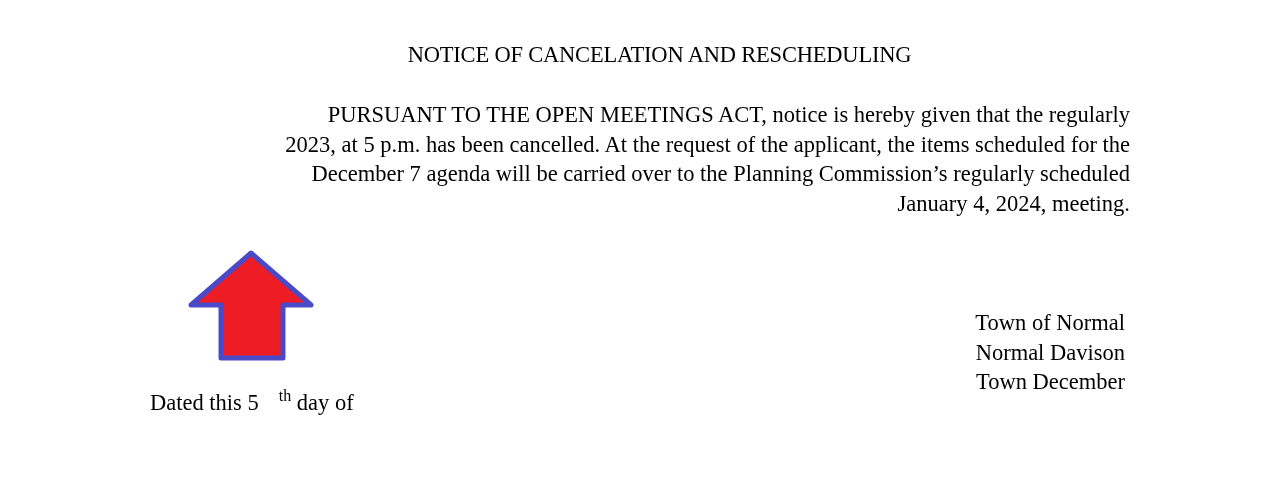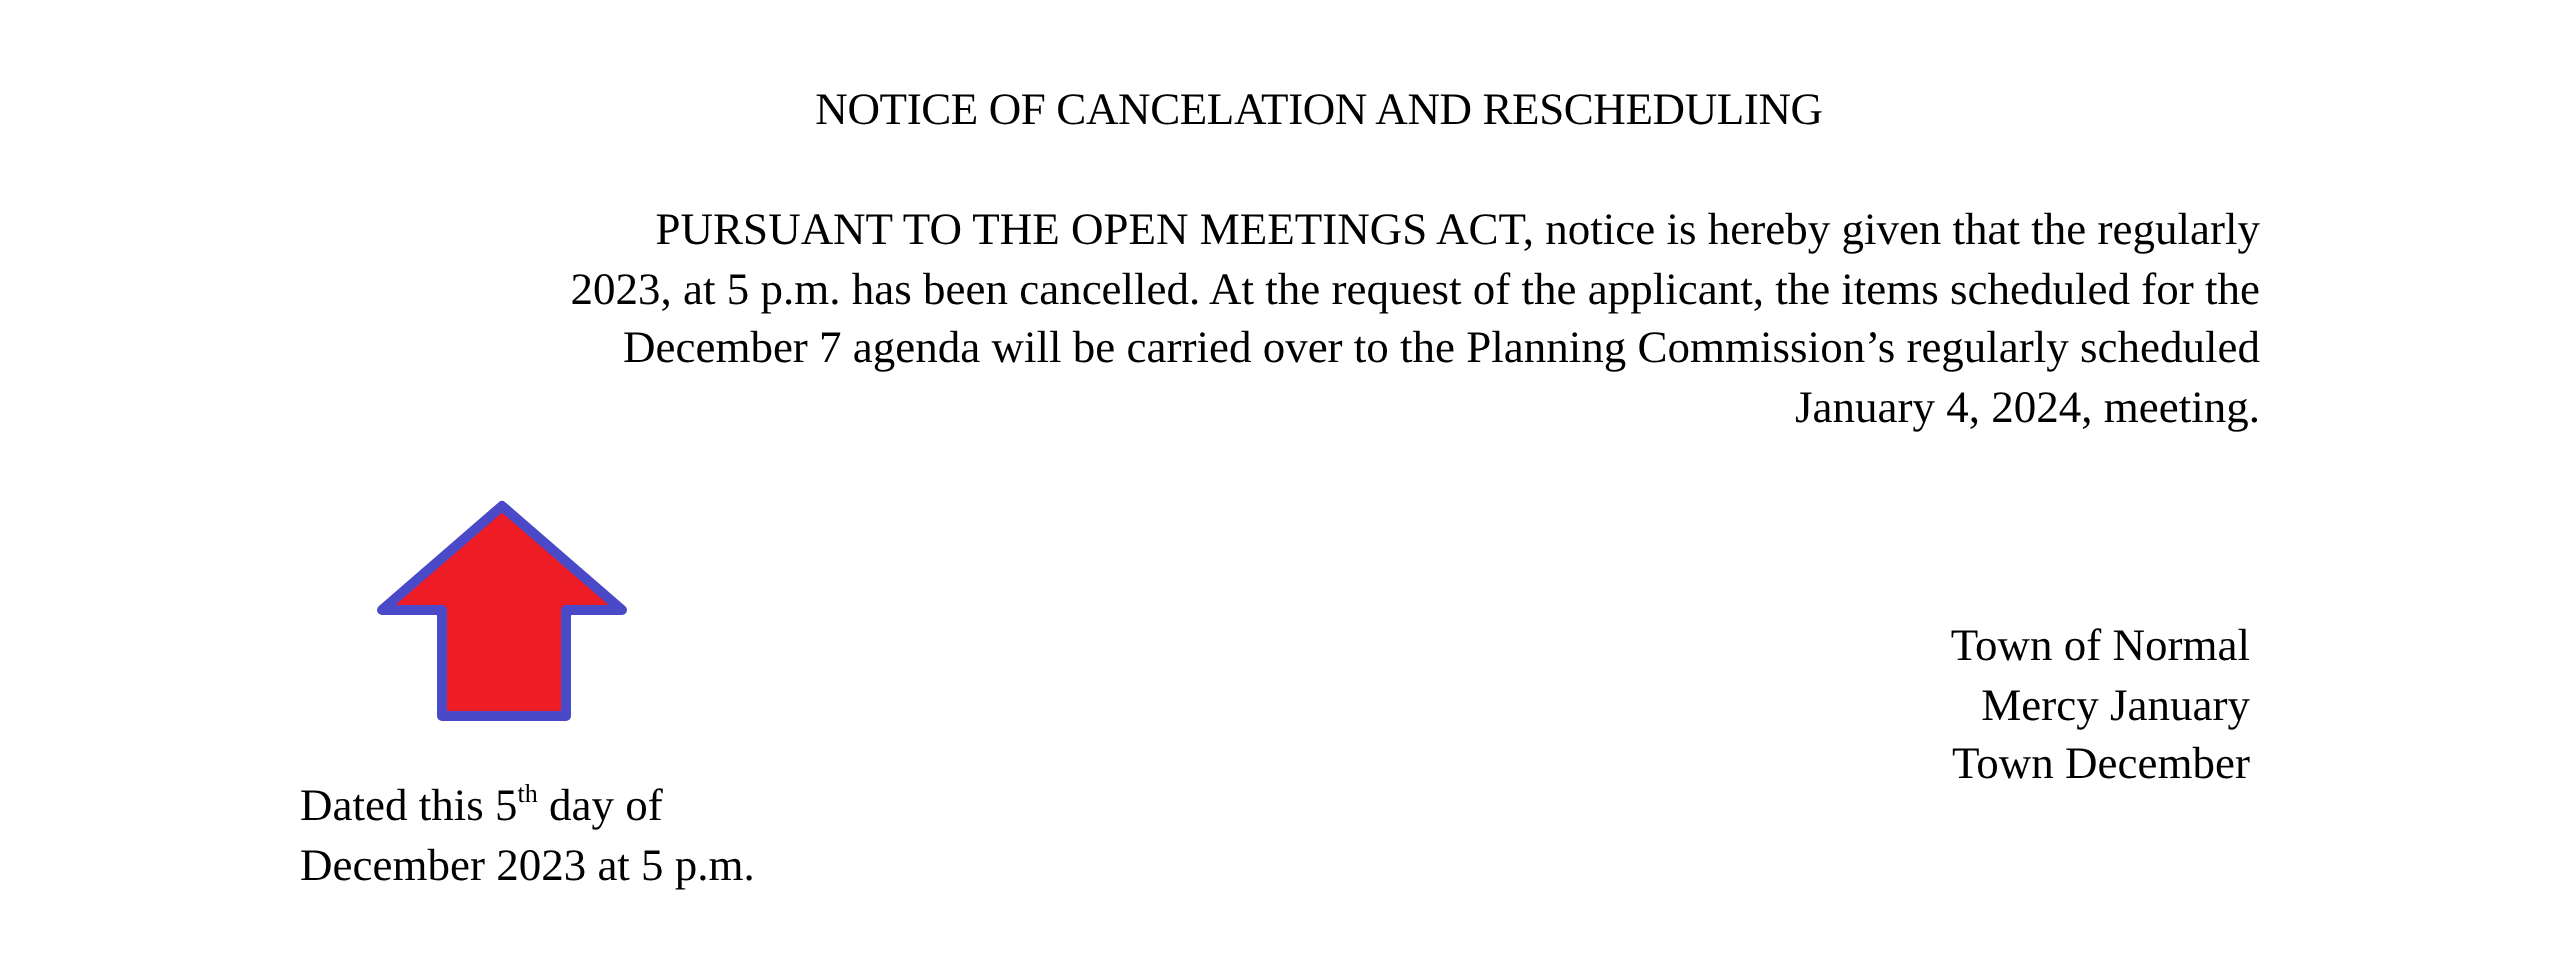--- a/index.html
+++ b/index.html
@@ -7,40 +7,39 @@
          font-family: "Liberation Serif", "DejaVu Serif", serif; color: #000; }
   .title { position: absolute; top: 42px; left: 0; width: 1275px; text-align: center;
            font-weight: normal; font-size: 22.5px; letter-spacing: -0.2px; padding-left: 22px; }
   .para { position: absolute; top: 100px; left: 150px; width: 980px;
           font-size: 22.5px; line-height: 29.5px; }
   .para div { white-space: nowrap; text-align: right; }
   .arrow { position: absolute; left: 186px; top: 248px; width: 132px; height: 116px; }
   .signature { position: absolute; top: 272px; right: 150px; text-align: right;
                font-size: 22.5px; line-height: 29.5px; margin-top: 36px; }
   .dated { position: absolute; top: 388px; left: 150px; font-size: 22.5px; line-height: 29.5px; }
-  sup { font-size: 13px; vertical-align: 9px; line-height: 0; }
+  sup { font-size: 16px; vertical-align: 9px; line-height: 0; margin-left: 20px; }
 </style>
 </head>
 <body>
 
 <div class="title">NOTICE OF CANCELATION AND RESCHEDULING</div>
 
 <div class="para">
   <div>PURSUANT TO THE OPEN MEETINGS ACT, notice is hereby given that the regularly</div>
   <div>2023, at 5 p.m. has been cancelled. At the request of the applicant, the items scheduled for the</div>
   <div>December 7 agenda will be carried over to the Planning Commission’s regularly scheduled</div>
   <div>January 4, 2024, meeting.</div>
 </div>
 
 <svg class="arrow" viewBox="0 0 132 116">
   <polygon points="65,5 125,57 97,57 97,110 35,110 35,57 5,57" fill="#ee1c25" stroke="#4a4ac8" stroke-width="5" stroke-linejoin="round"></polygon>
 </svg>
 
 <div class="signature">
   <div>Town of Normal</div>
-  <div>Mercy January</div>
+  <div>Normal Davison</div>
   <div>Town December</div>
 </div>
 
 <div class="dated">
   <div><span>Dated this 5</span><sup>th</sup><span> day of</span></div>
-  <div>December 2023 at 5 p.m.</div>
 </div>
 
 </body></html>

